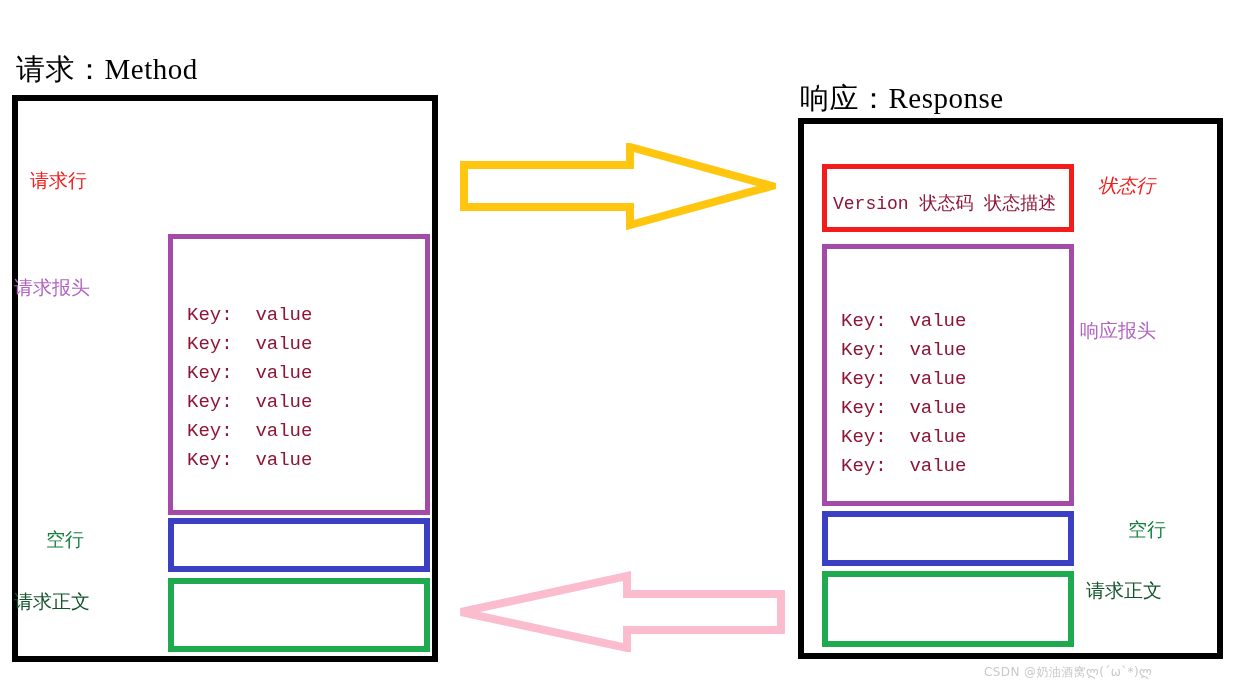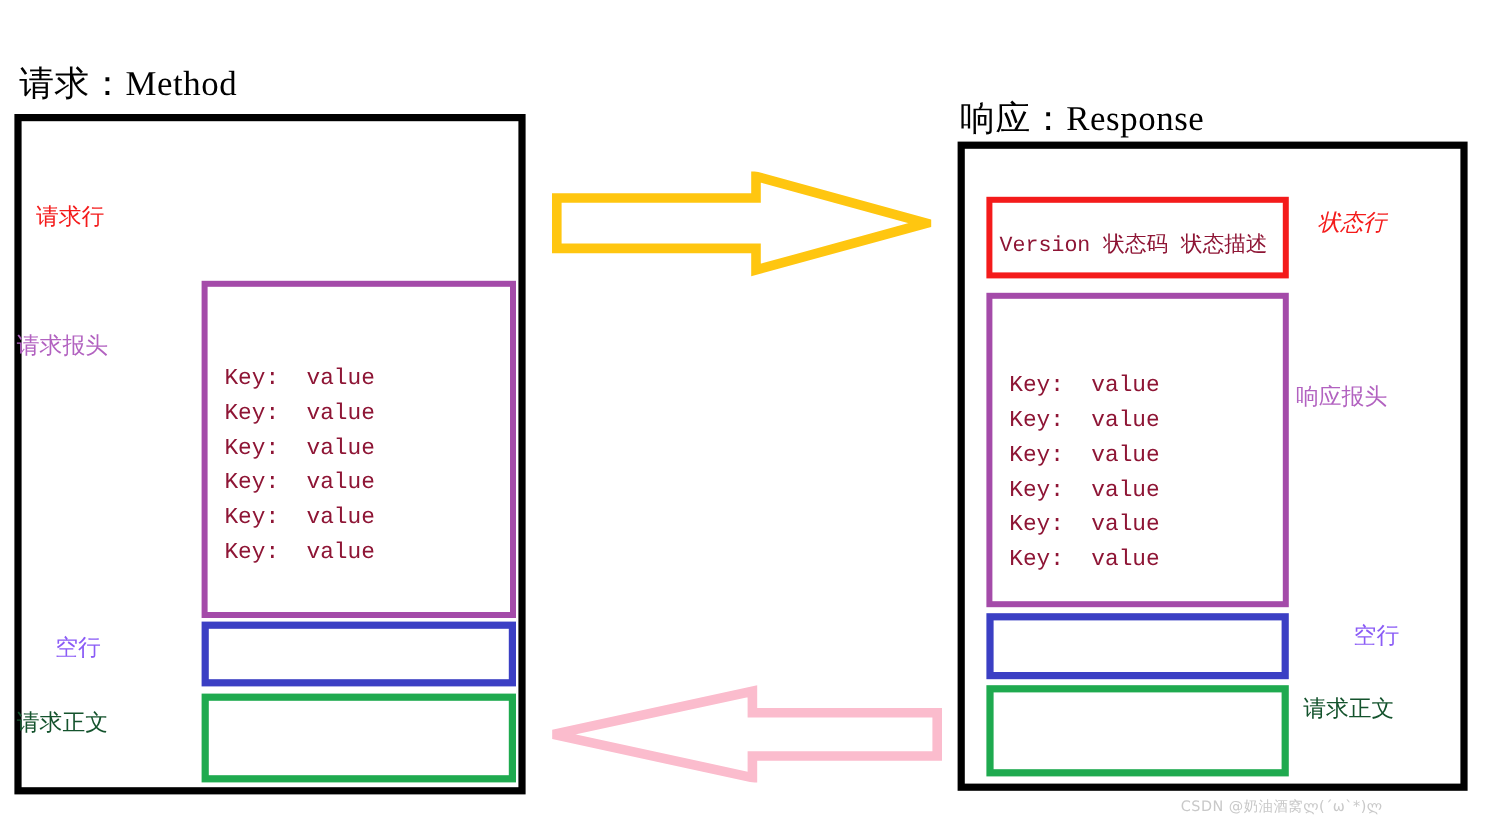--- a/index.html
+++ b/index.html
@@ -89,21 +89,21 @@
 
   
   .side-label {
     position: absolute;
     font-family: "Liberation Serif", serif;
     font-size: 19px;
     white-space: nowrap;
   }
   .lbl-red    { color: #f41b1b; }
   .lbl-purple { color: #b262c0; text-align: right; }
-  .lbl-blue   { color: #8b5cf6; text-align: center; }
+  .lbl-blue   { color: #15803d; text-align: center; }
   .lbl-green  { color: #14532d; }
 
   
   #lbl-req-line   { left: 30px;  top: 168px; }
   #lbl-req-header { left: 14px;  top: 275px; }
   #lbl-req-blank  { left: 46px;  top: 527px; }
   #lbl-req-body   { left: 14px;  top: 589px; }
 
   
   #lbl-res-line   { left: 1098px; top: 173px; font-style: italic; }

